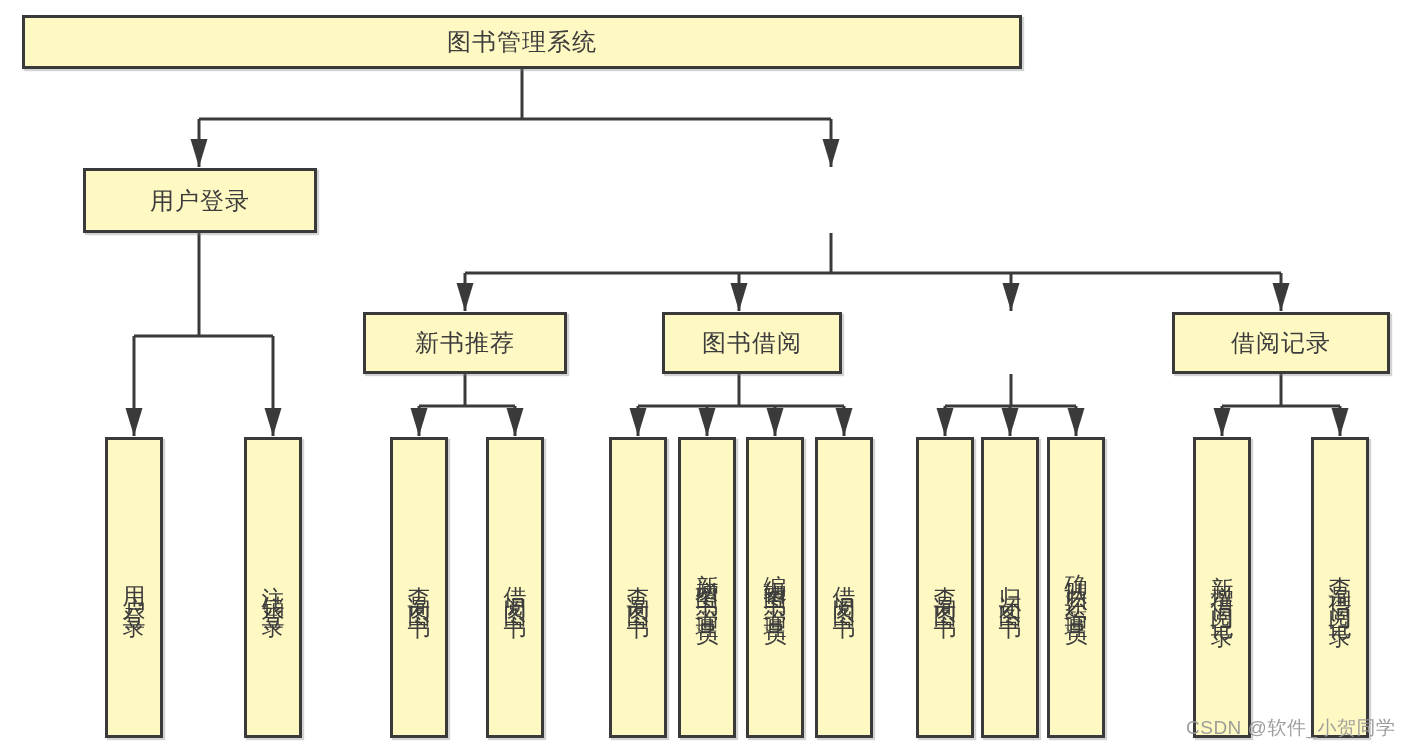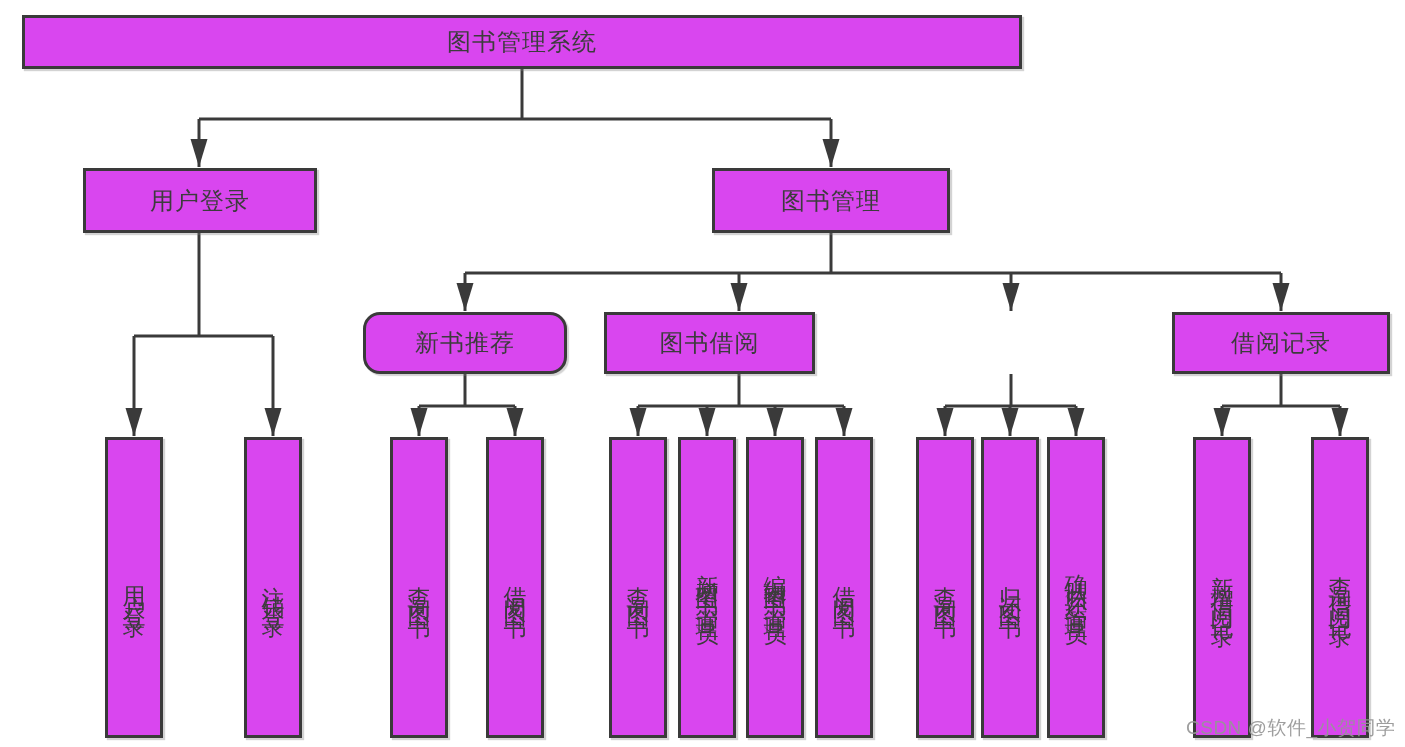--- a/index.html
+++ b/index.html
@@ -7,37 +7,37 @@
     position:relative;
     width:1405px;height:747px;
     background:#ffffff;
     font-family:"Liberation Sans","DejaVu Sans",sans-serif;
     overflow:hidden;
   }
   .wires{position:absolute;left:0;top:0;z-index:0;}
   .box{
     position:absolute;
     box-sizing:border-box;
-    background:#d946ef;
+    background:#fef9c3;
     border:3px solid #3a3a3a;
     display:flex;align-items:center;justify-content:center;
     color:#3c3c3c;
     font-size:24px;
     letter-spacing:1px;
     z-index:1;
     box-shadow:2px 2px 1px rgba(130,130,130,0.35);
     text-align:center;
   }
   
   .b-root   {left:22px;  top:15px;  width:1000px; height:54px;}
   .b-login  {left:83px;  top:168px; width:234px;  height:65px;}
   .b-mgmt   {left:712px; top:168px; width:238px;  height:65px;}
   .b-l3     {top:312px;  height:62px;}
-  .b-newrec {left:363px; width:204px;border-radius:17px;}
-  .b-borrow {left:604px; width:211px;}
+  .b-newrec {left:363px; width:204px;}
+  .b-borrow {left:662px; width:180px;}
   .b-current{left:903px; width:216px;}
   .b-records{left:1172px;width:218px;}
   
   .b-leaf{top:437px;width:58px;height:301px;}
   .vtext{
     writing-mode:vertical-rl;
     text-orientation:mixed;
     font-size:23px;
     letter-spacing:10px;
     line-height:1;
@@ -112,23 +112,20 @@
     </g>
   </svg>
 
   <div class="box b-root">
     <span>图书管理系统</span>
   </div>
 
   <div class="box b-login">
     <span>用户登录</span>
   </div>
-  <div class="box b-mgmt">
-    <span>图书管理</span>
-  </div>
 
   <div class="box b-l3 b-newrec">
     <span>新书推荐</span>
   </div>
   <div class="box b-l3 b-borrow">
     <span>图书借阅</span>
   </div>
   <div class="box b-l3 b-records">
     <span>借阅记录</span>
   </div>

